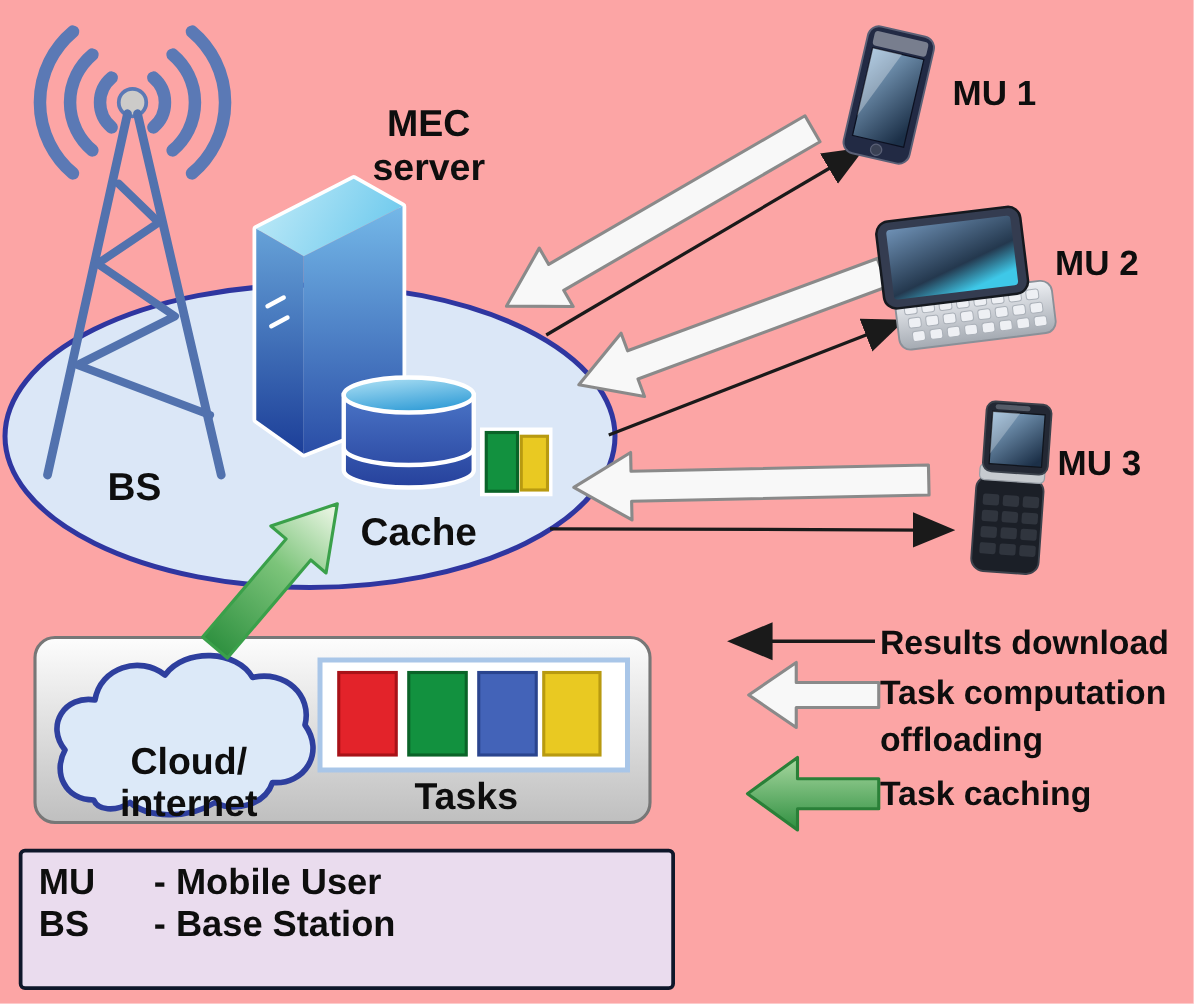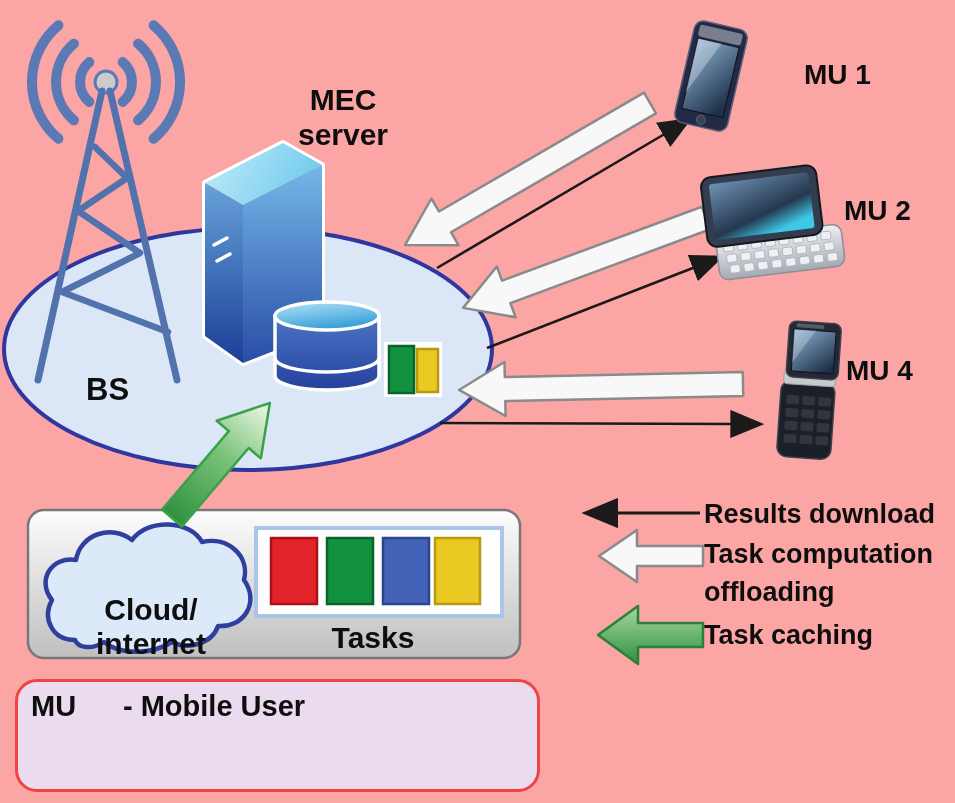--- a/index.html
+++ b/index.html
@@ -13,21 +13,21 @@
     font-family:"Liberation Sans",sans-serif;line-height:1.18;
   }
   .center{text-align:center;}
   .f31{font-size:31px;}
   .f30{font-size:30px;}
   .f28{font-size:28px;}
   .f27{font-size:27px;}
   .legend-lbl{line-height:1.4;}
   .abbr-box{
     position:absolute;left:15px;top:679px;width:506px;height:100px;
-    background:#eadcee;border:3px solid #ef4444;border-radius:22px;
+    background:#eadcee;border:3px solid #0f172a;border-radius:5px;
     padding:7px 0 0 13px;
   }
   .abbr-row{font-size:29px;font-weight:bold;color:#0e0e0e;line-height:34px;white-space:nowrap;}
   .abbr-row .abbr{display:inline-block;width:92px;}
 </style>
 </head>
 <body>
 
 <div class="stage">
 
@@ -220,30 +220,34 @@
   <g>
     <path d="M700,513 L612,513" stroke="#1a1a1a" stroke-width="2.8" marker-end="url(#ah)" fill="none"></path>
     <polygon points="0,-10 66,-10 66,-26 104,0 66,26 66,10 0,10" transform="translate(703,556) rotate(180)" fill="#f8f8f8" stroke="#8a8a8a" stroke-width="2.5" stroke-linejoin="round"></polygon>
     <polygon points="0,-12 65,-12 65,-29 105,0 65,29 65,12 0,12" transform="translate(703,635) rotate(180)" fill="url(#gGreenSmall)" stroke="#2a8038" stroke-width="2.5" stroke-linejoin="round"></polygon>
   </g>
 </svg>
 
   <div class="lbl f30 center" style="left:258px;top:82px;width:170px;">MEC
 server</div>
   <div class="lbl f31" style="left:86px;top:372px;">BS</div>
+  <div class="lbl f31 center" style="left:280px;top:408px;width:110px;">Cache</div>
   <div class="lbl f30 center" style="left:62px;top:562px;width:178px;line-height:1.12;margin-top:31px;">Cloud/
 internet</div>
   <div class="lbl f30 center" style="left:310px;top:620px;width:126px;">Tasks</div>
 
-  <div class="lbl f28" style="left:762px;top:58px;margin-left:42px;">MU 1</div>
+  <div class="lbl f28" style="left:762px;top:58px;">MU 1</div>
   <div class="lbl f28" style="left:844px;top:194px;">MU 2</div>
-  <div class="lbl f28" style="left:846px;top:354px;">MU 4</div>
+  <div class="lbl f28" style="left:846px;top:354px;">MU 3</div>
 
   <div class="lbl f27" style="left:704px;top:499px;width:250px;">Results download</div>
   <div class="lbl f27 legend-lbl" style="left:704px;top:536px;width:250px;">Task computation offloading</div>
   <div class="lbl f27" style="left:704px;top:620px;width:208px;">Task caching</div>
 
   <div class="abbr-box">
     <div class="abbr-row">
       <span class="abbr">MU</span><span>- Mobile User</span>
     </div>
+    <div class="abbr-row">
+      <span class="abbr">BS</span><span>- Base Station</span>
+    </div>
   </div>
 </div>
 
 </body></html>

